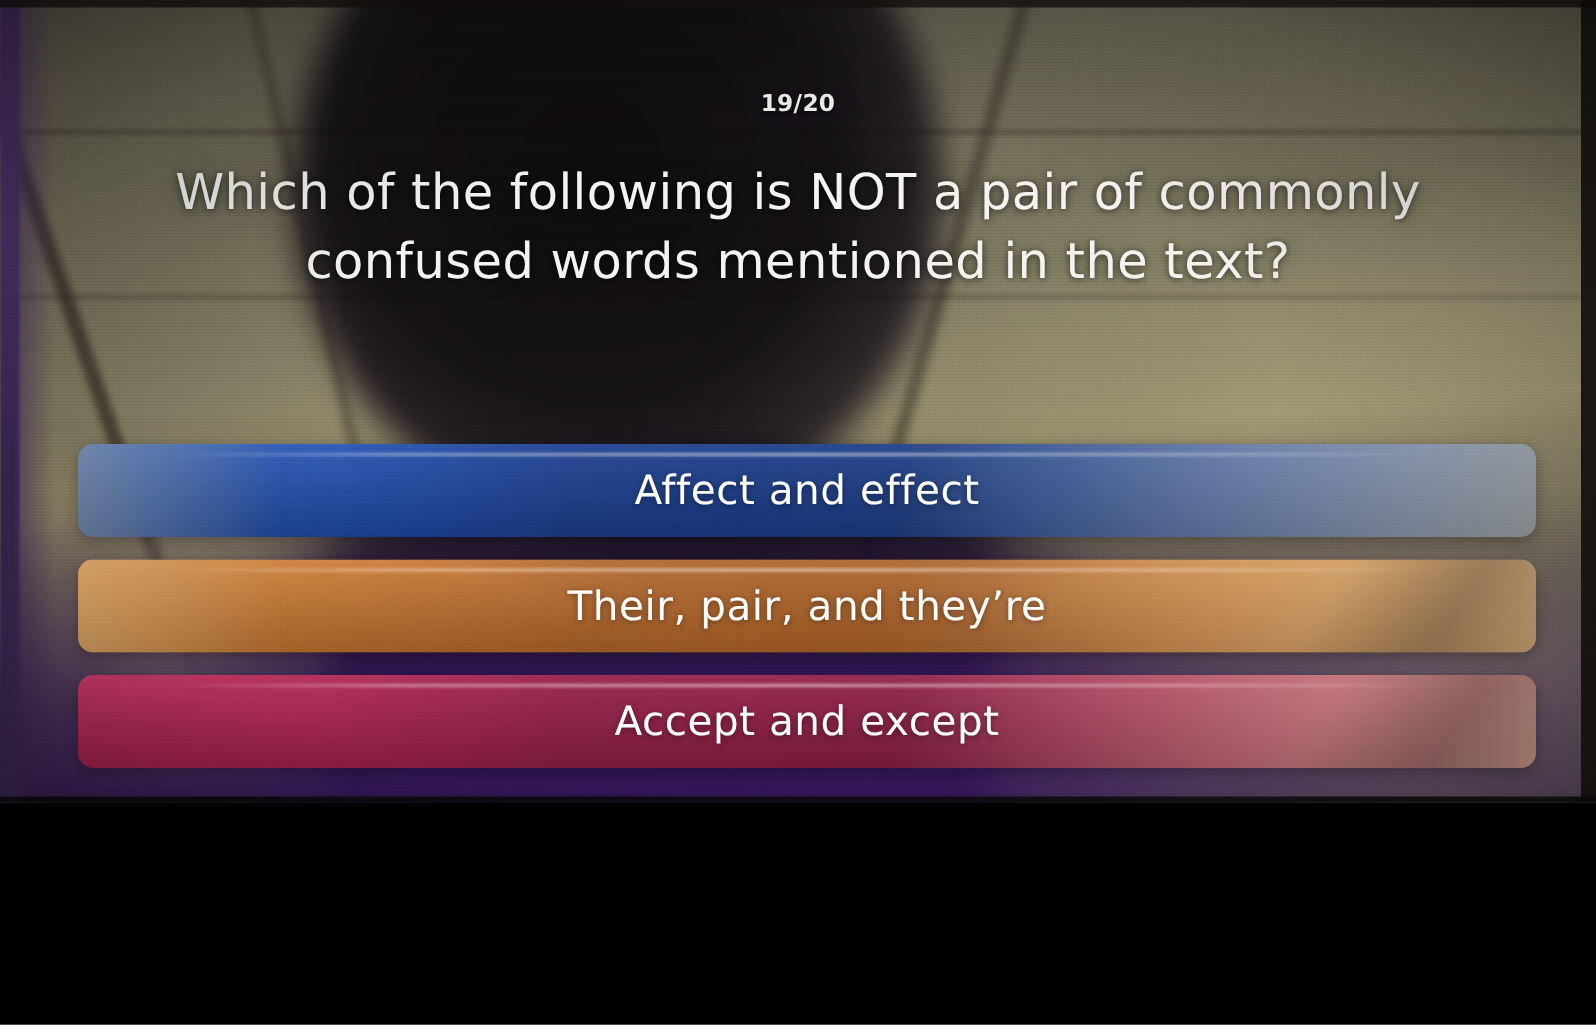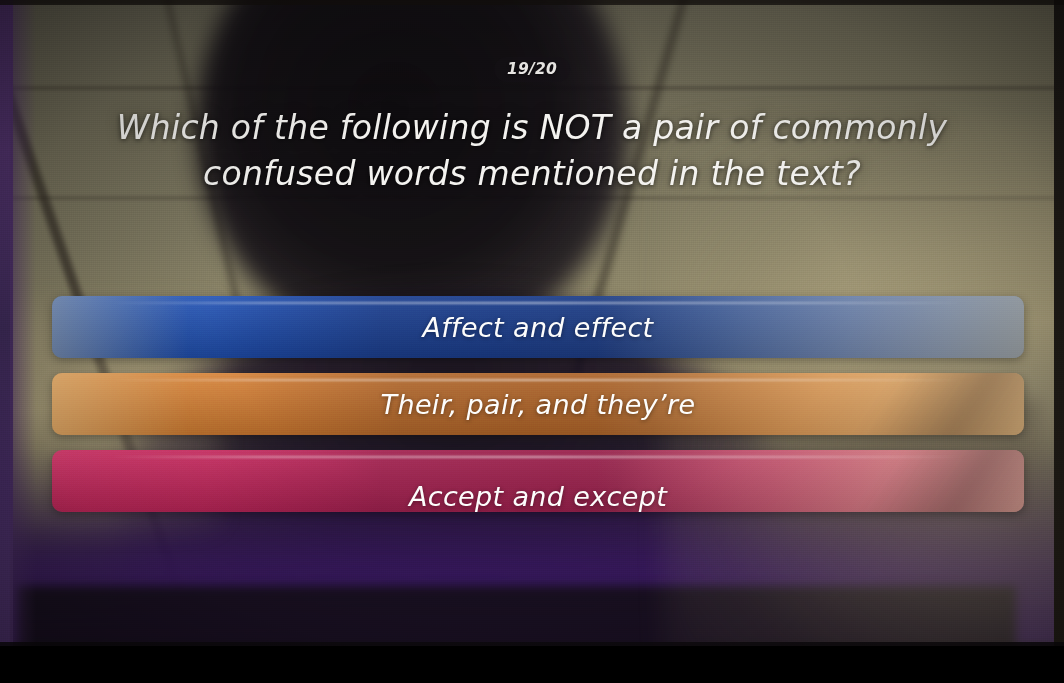--- a/index.html
+++ b/index.html
@@ -7,24 +7,23 @@
     padding: 0;
     background: #000;
   }
   body {
     font-family: "DejaVu Sans", sans-serif;
   }
 
   #stage {
     position: relative;
     width: 1064px;
-    height: 646px;
+    height: 535px;
     overflow: hidden;
     background: #2b2a26;
-    font-style: italic;
   }
 
   
 
   
   .bg-base {
     position: absolute;
     inset: 0;
     background:
       linear-gradient(175deg,
@@ -314,21 +313,20 @@
   }
   .opt-orange {
     background:
       linear-gradient(to bottom, rgba(255,255,255,0.12), rgba(0,0,0,0.16)),
       linear-gradient(104deg, #f3983f 0%, #ef8c33 24%, #ec862c 50%, #ef8e35 72%, #f09a48 88%, #eda45d 100%);
   }
   .opt-pink {
     background:
       linear-gradient(to bottom, rgba(255,255,255,0.10), rgba(0,0,0,0.16)),
       linear-gradient(104deg, #ea2f6d 0%, #e62a68 26%, #e32a66 52%, #e63a70 74%, #e7567f 90%, #e4708d 100%);
-    align-items: flex-end;
   }
 
   
   .option .sheen {
     position: absolute;
     left: 6%; right: 6%;
     top: 6px;
     height: 2px;
     background: linear-gradient(to right,
         rgba(255,255,255,0.0) 0%,

